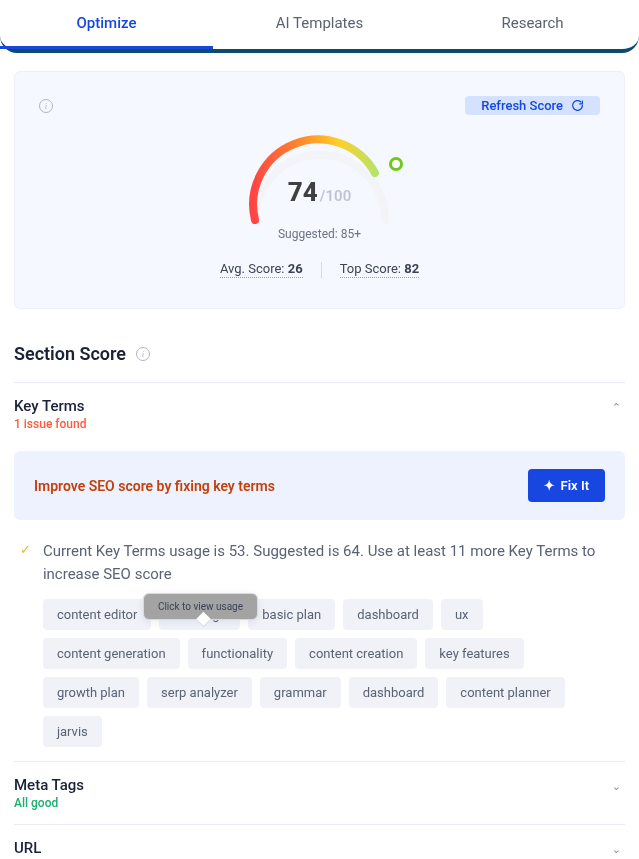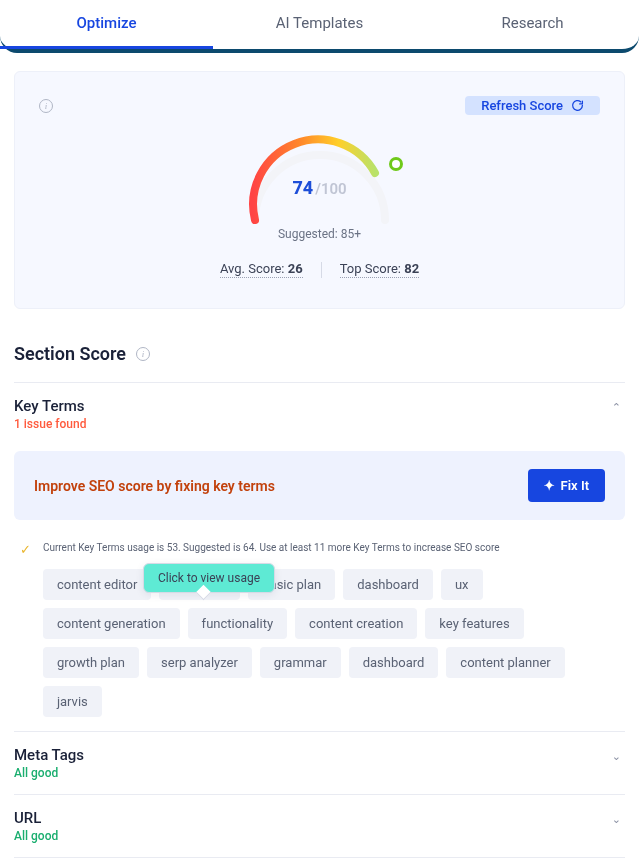--- a/index.html
+++ b/index.html
@@ -13,21 +13,21 @@
   .seo-title-wrap { display: flex; align-items: center; gap: 8px; }
   .seo-title { font-size: 20px; font-weight: 600; color: #1a2138; }
   .info-icon { width: 14px; height: 14px; border: 1px solid #b0b6c5; border-radius: 50%; color: #b0b6c5; font-size: 9px; display: inline-flex; align-items: center; justify-content: center; font-style: italic; font-family: Georgia, serif; }
   .refresh-btn { background: #d4e2ff; color: #1746e0; border: none; border-radius: 4px; padding: 2px 16px; font-size: 13px; font-weight: 500; display: flex; align-items: center; gap: 8px; cursor: pointer; }
   .refresh-icon svg { display: block; }
   .gauge-area { display: flex; flex-direction: column; align-items: center; margin-top: 20px; }
   .gauge-wrap { position: relative; width: 160px; height: 90px; }
   .gauge-svg { position: absolute; top: 0; left: 0; }
   .knob { position: absolute; width: 14px; height: 14px; border: 3px solid #6fc91a; background: #fff; border-radius: 50%; top: 22px; right: -3px; }
   .score-center { position: absolute; width: 100%; top: 42px; text-align: center; }
-  .score-big { font-size: 18px; font-weight: 800; color: #1d4ed8; }
+  .score-big { font-size: 26px; font-weight: 800; color: #404040; }
   .score-denom { font-size: 15px; font-weight: 600; color: #c0c5d4; margin-left: 2px; }
   .suggested { text-align: center; font-size: 12px; color: #6b7385; margin-top: 2px; }
   .score-compare { display: flex; align-items: center; gap: 18px; margin-top: 20px; font-size: 13px; }
   .avg, .top { color: #3b4256; border-bottom: 1px dotted #9aa0b3; padding-bottom: 1px; }
   .avg b, .top b { font-weight: 700; }
   .sep { width: 1px; height: 16px; background: #d6dae6; }
   .section-score-wrap { display: flex; align-items: center; gap: 10px; margin: 34px 0 18px; }
   .section-score-title { font-size: 18px; font-weight: 600; color: #1a2138; }
   .collapsible { border-top: 1px solid #e9ebf2; padding: 14px 0 14px; }
   .col-head { display: flex; justify-content: space-between; align-items: flex-start; cursor: pointer; }
@@ -38,25 +38,25 @@
   .sub-good { color: #1aae6f; }
   .chevron { color: #8a90a3; font-size: 11px; padding-top: 4px; padding-right: 4px; }
   .keyterms-body { margin-top: 20px; }
   .fix-banner { background: #eef2fe; border-radius: 6px; padding: 18px 20px; display: flex; justify-content: space-between; align-items: center; }
   .fix-text { font-size: 14px; font-weight: 600; color: #c2410c; }
   .fixit-btn { background: #1746e0; color: #fff; border: none; border-radius: 4px; padding: 9px 16px; font-size: 13px; font-weight: 600; display: flex; align-items: center; gap: 6px; cursor: pointer; }
   .wand { font-size: 13px; }
   .kt-row { display: flex; gap: 12px; margin-top: 20px; padding: 0 6px; }
   .check-icon { color: #e9b52c; font-size: 13px; margin-top: 2px; flex-shrink: 0; }
   .kt-content { flex: 1; }
-  .kt-desc { font-size: 10px; color: #5a6274; line-height: 1.5; }
+  .kt-desc { font-size: 15px; color: #5a6274; line-height: 1.5; }
   .kt-chips-wrap { position: relative; margin-top: 14px; }
   .kt-chips { display: flex; flex-wrap: wrap; gap: 8px; }
   .chip { background: #f0f2f8; color: #5a6274; font-size: 13px; padding: 8px 14px; border-radius: 4px; cursor: pointer; }
-  .tooltip { position: absolute; background: #5eead4; border: 1px solid #d6dae6; border-radius: 6px; padding: 7px 14px; font-size: 12px; color: #3b4256; box-shadow: 0 2px 8px rgba(20,30,60,0.08); top: -6px; left: 100px; z-index: 5; }
+  .tooltip { position: absolute; background: #a3a3a3; border: 1px solid #d6dae6; border-radius: 6px; padding: 7px 14px; font-size: 10px; color: #3b4256; box-shadow: 0 2px 8px rgba(20,30,60,0.08); top: -6px; left: 100px; z-index: 5; }
   .tooltip::after { content: ""; position: absolute; bottom: -6px; left: 54px; width: 10px; height: 10px; background: #fff; border-right: 1px solid #d6dae6; border-bottom: 1px solid #d6dae6; transform: rotate(45deg); }
 </style>
 </head>
 <body>
 
 <div class="tabs">
   <div class="tab active">Optimize</div>
   <div class="tab">AI Templates</div>
   <div class="tab">Research</div>
 </div>

